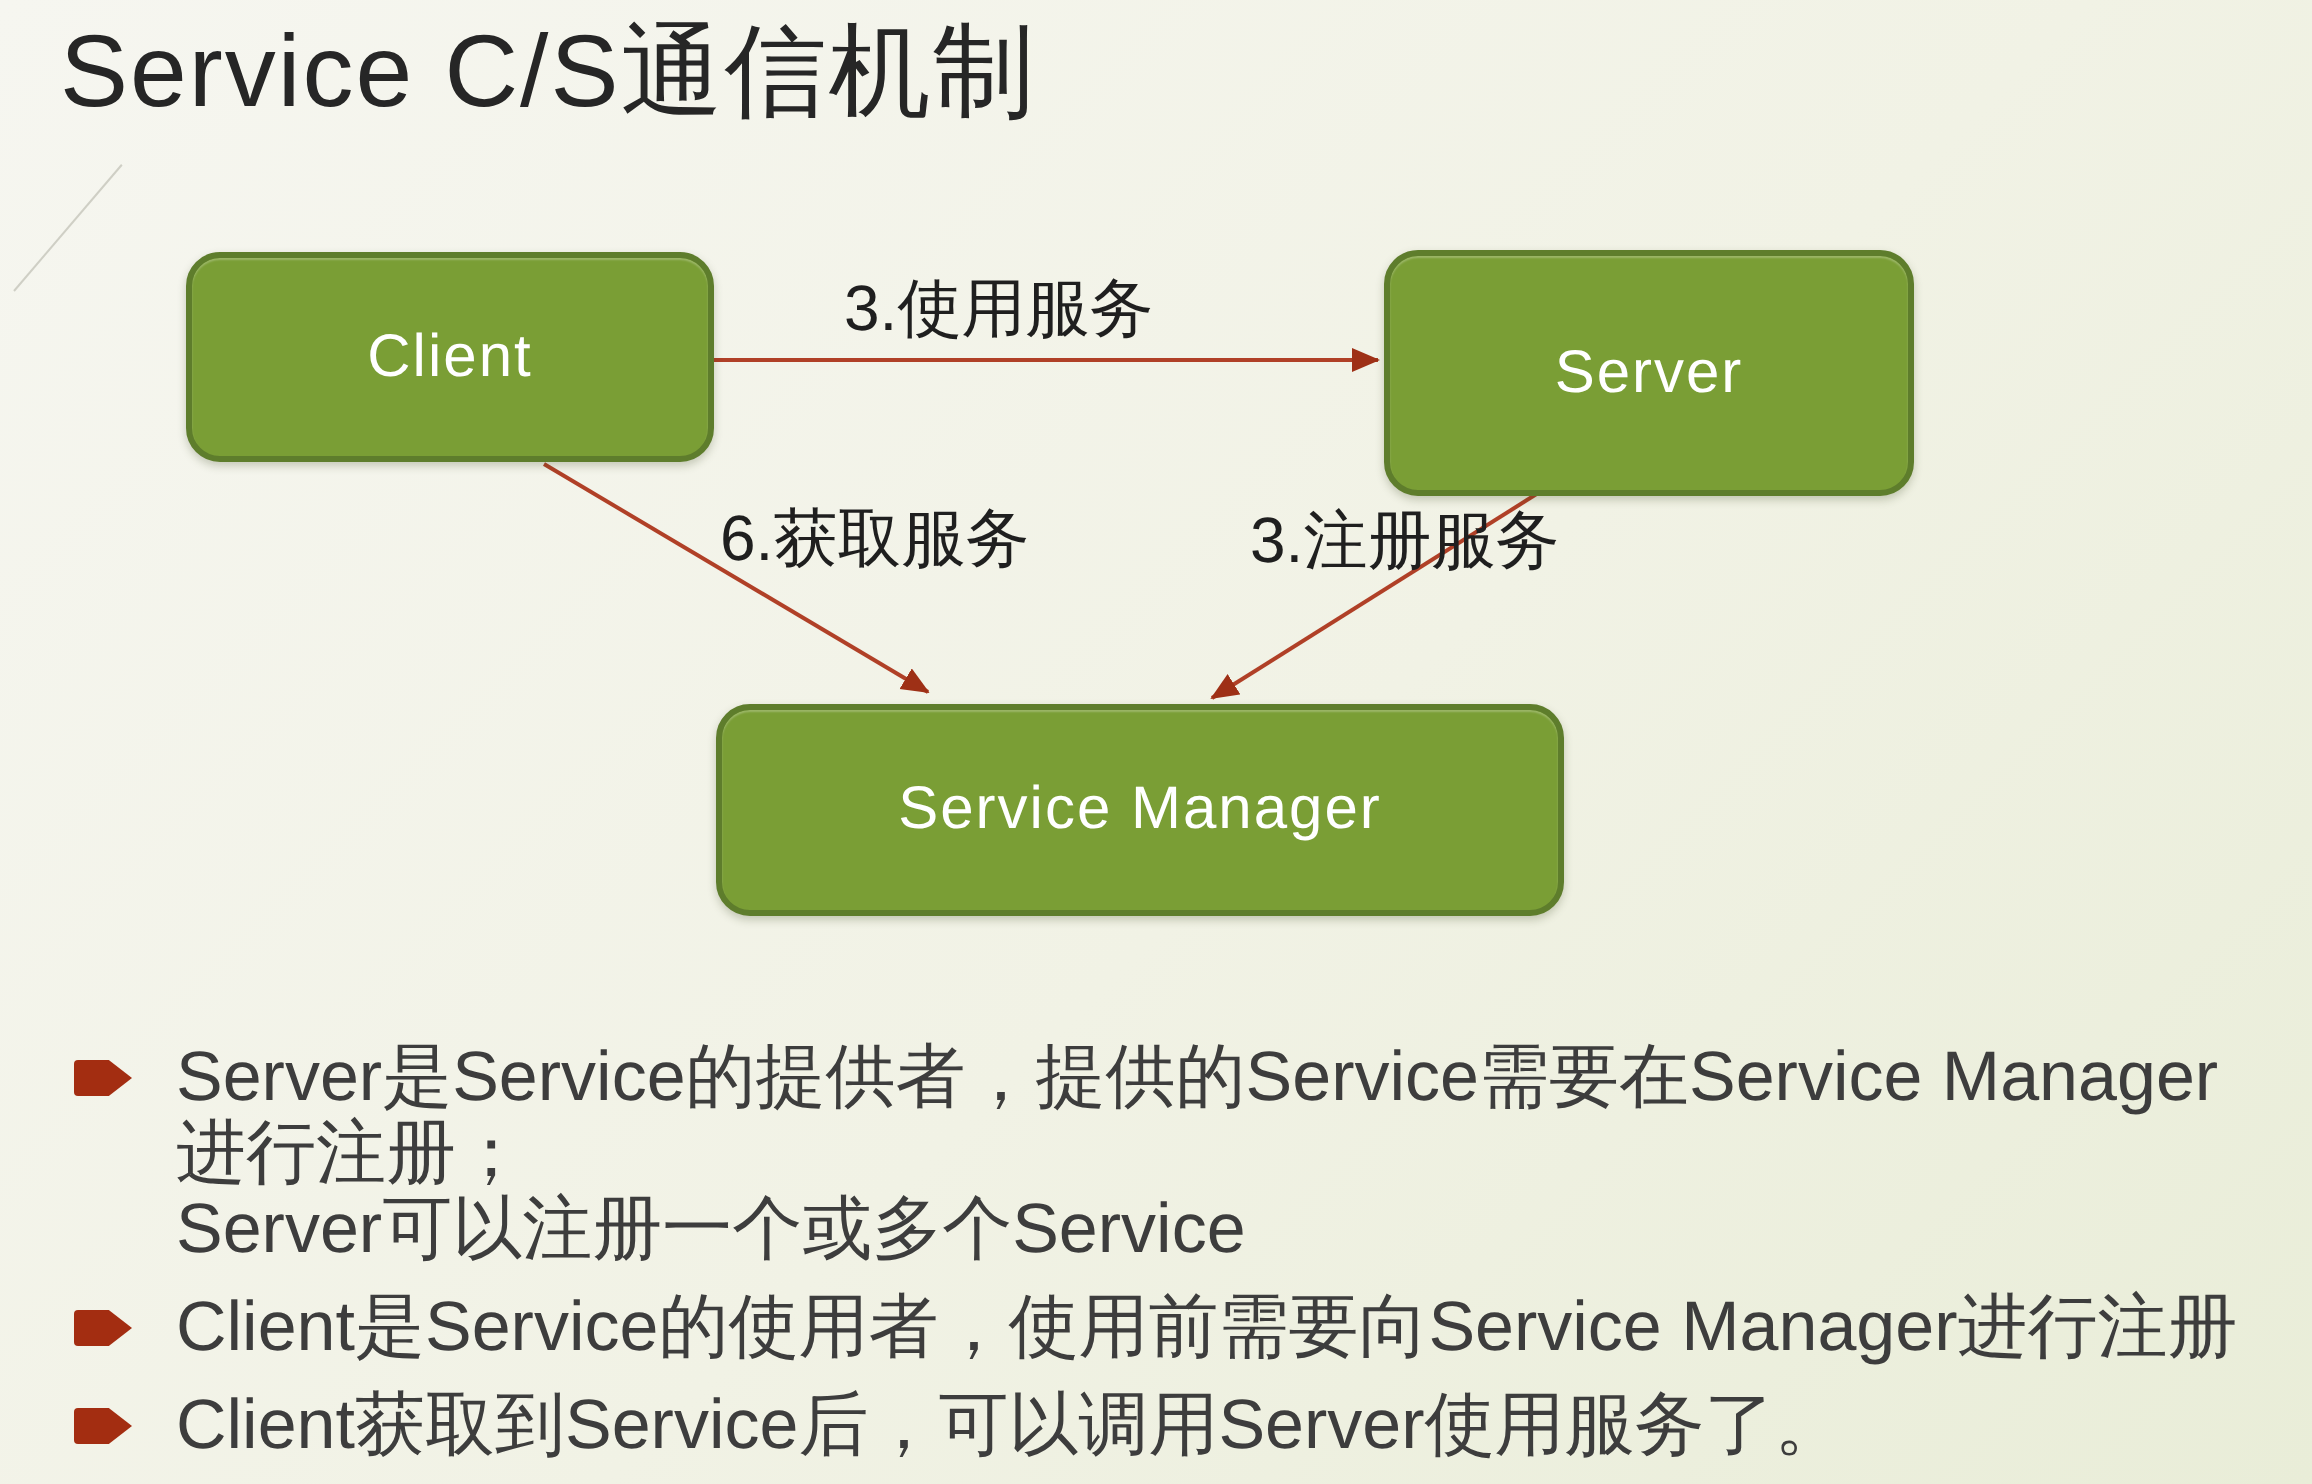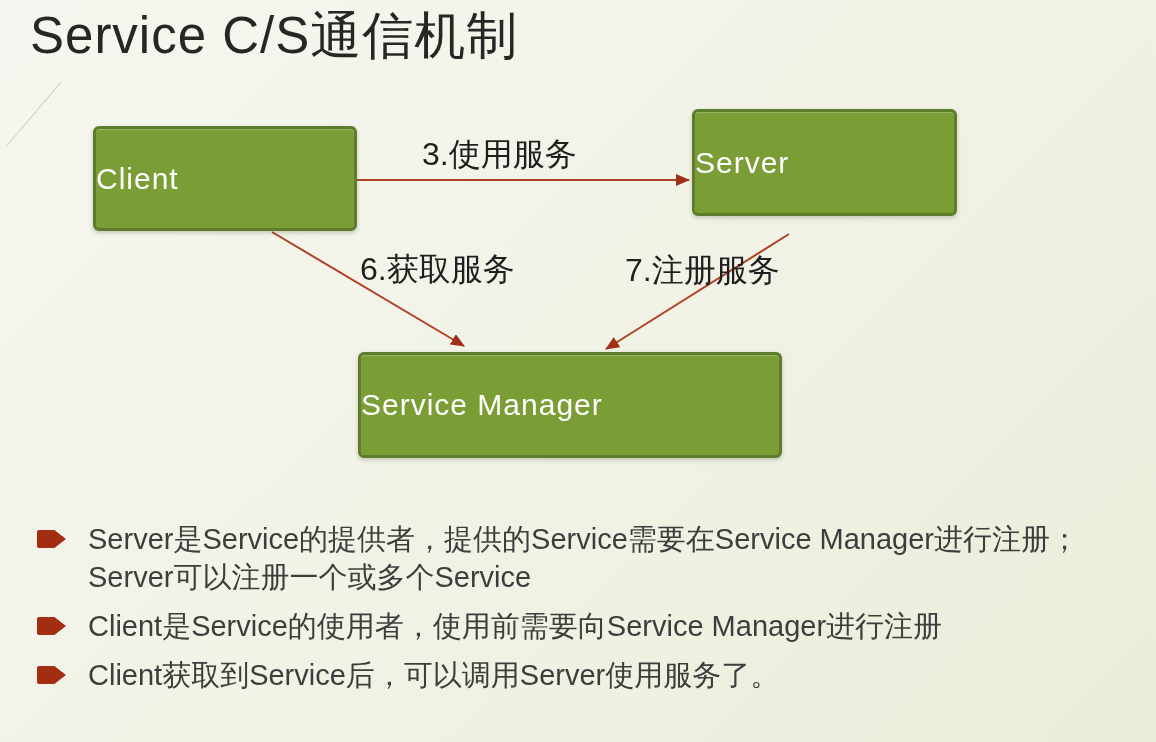--- a/index.html
+++ b/index.html
@@ -25,30 +25,30 @@
     font-weight:400;
     color:#262626;
     letter-spacing:1px;
     white-space:nowrap;
   }
   .node{
     position:absolute;
     box-sizing:border-box;
     background:#7a9e35;
     border:3px solid #5e7d2c;
-    border-radius:6px;
+    border-radius:17px;
     box-shadow:0 2px 4px rgba(60,70,30,0.25), inset 0 1px 1px rgba(255,255,255,0.25);
-    display:flex;align-items:center;justify-content:flex-start;
+    display:flex;align-items:center;justify-content:center;
     color:#ffffff;
     font-size:30px;
     font-weight:400;
     letter-spacing:1px;
   }
   .node-client{left:93px;top:126px;width:264px;height:105px;}
-  .node-server{left:692px;top:109px;width:265px;height:107px;}
+  .node-server{left:692px;top:125px;width:265px;height:123px;}
   .node-sm{left:358px;top:352px;width:424px;height:106px;}
   .arrow-svg{position:absolute;left:0;top:0;pointer-events:none;}
   .edge-label{
     position:absolute;
     font-size:32px;
     color:#1f1f1f;
     white-space:nowrap;
   }
   .label-use{left:422px;top:133px;}
   .label-acquire{left:360px;top:248px;}
@@ -65,21 +65,21 @@
   }
   .bullet-icon{
     flex:0 0 auto;
     width:29px;height:18px;
     margin:10px 22px 0 7px;
     background:#a32d11;
     clip-path:polygon(0 0, 60% 0, 100% 50%, 60% 100%, 0 100%);
     border-radius:2px;
   }
   .bullet-text{
-    font-size:29px;
+    font-size:35px;
     line-height:38px;
     color:#3d3d3d;
     white-space:pre-line;
   }
 </style>
 </head>
 <body>
 
 <div class="slide">
 
@@ -105,21 +105,21 @@
   <div class="node node-server">
     <span>Server</span>
   </div>
 
   <div class="node node-sm">
     <span>Service Manager</span>
   </div>
 
   <div class="edge-label label-use">3.使用服务</div>
   <div class="edge-label label-acquire">6.获取服务</div>
-  <div class="edge-label label-register">7.注册服务</div>
+  <div class="edge-label label-register">3.注册服务</div>
 
   <div class="bullets">
     <div class="bullet-item">
       <span class="bullet-icon"></span>
       <span class="bullet-text">Server是Service的提供者，提供的Service需要在Service Manager进行注册；
 Server可以注册一个或多个Service</span>
     </div>
     <div class="bullet-item">
       <span class="bullet-icon"></span>
       <span class="bullet-text">Client是Service的使用者，使用前需要向Service Manager进行注册</span>

